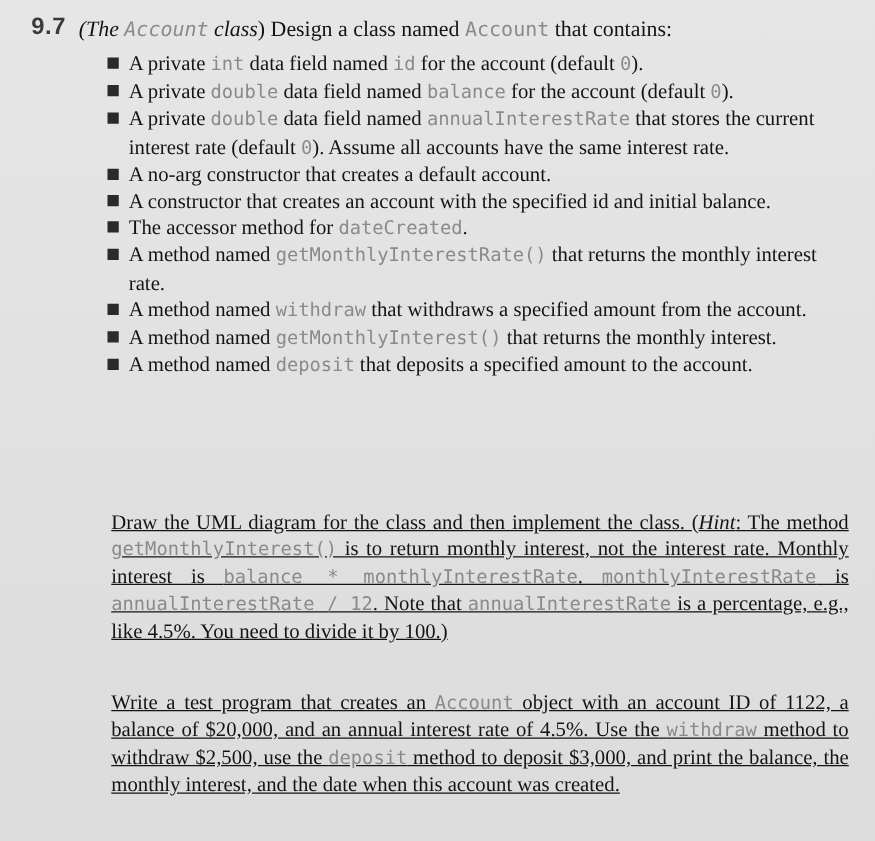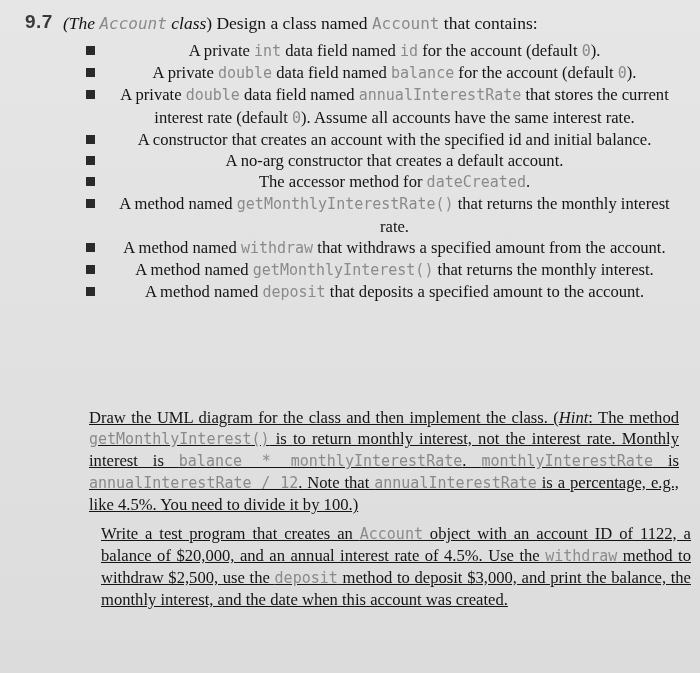--- a/index.html
+++ b/index.html
@@ -21,44 +21,44 @@
     font-size: 17.5px; line-height: 22px; white-space: nowrap;
   }
   .code { font-family: "DejaVu Sans Mono", monospace; color: #8a8a8a; font-size: 15px; }
   .ex-title .code { font-size: 16px; }
   em { font-style: italic; margin-top: 32px; }
   ul.req {
     position: absolute; left: 86px; top: 40px; width: 600px;
     list-style: none; margin: 0; padding: 0;
     font-size: 16.6px; line-height: 21.2px;
   }
-  ul.req li { position: relative; padding-left: 17px; margin: 0; text-align: center; }
+  ul.req li { position: relative; padding-left: 17px; margin: 0; }
   ul.req li .bullet {
     position: absolute; left: 0; top: 6px; width: 9px; height: 9px; background: #2a2a2a;
   }
   .para {
     position: absolute; left: 89px; width: 590px;
     font-size: 16.6px; line-height: 21px; text-align: justify; text-decoration: underline;
   }
   #p1 { top: 407px; }
-  #p2 { top: 523px; margin-left: 12px; }
+  #p2 { top: 551px; }
 </style>
 </head>
 <body>
 
 <div class="page">
   <div class="ex-num">9.7</div>
   <div class="ex-title"><em><span>(The </span><span class="code">Account</span><span> class</span></em><span>) Design a class named </span><span class="code">Account</span><span> that contains:</span></div>
 
   <ul class="req" id="req-list">
       <li><span class="bullet"></span><span>A private </span><span class="code">int</span><span> data field named </span><span class="code">id</span><span> for the account (default </span><span class="code">0</span><span>).</span></li>
       <li><span class="bullet"></span><span>A private </span><span class="code">double</span><span> data field named </span><span class="code">balance</span><span> for the account (default </span><span class="code">0</span><span>).</span></li>
       <li><span class="bullet"></span><span>A private </span><span class="code">double</span><span> data field named </span><span class="code">annualInterestRate</span><span> that stores the current interest rate (default </span><span class="code">0</span><span>). Assume all accounts have the same interest rate.</span></li>
+      <li><span class="bullet"></span><span>A no-arg constructor that creates a default account.</span></li>
       <li><span class="bullet"></span><span>A constructor that creates an account with the specified id and initial balance.</span></li>
-      <li><span class="bullet"></span><span>A no-arg constructor that creates a default account.</span></li>
       <li><span class="bullet"></span><span>The accessor method for </span><span class="code">dateCreated</span><span>.</span></li>
       <li><span class="bullet"></span><span>A method named </span><span class="code">getMonthlyInterestRate()</span><span> that returns the monthly interest rate.</span></li>
       <li><span class="bullet"></span><span>A method named </span><span class="code">withdraw</span><span> that withdraws a specified amount from the account.</span></li>
       <li><span class="bullet"></span><span>A method named </span><span class="code">getMonthlyInterest()</span><span> that returns the monthly interest.</span></li>
       <li><span class="bullet"></span><span>A method named </span><span class="code">deposit</span><span> that deposits a specified amount to the account.</span></li>
     </ul>
 
   <div class="para" id="p1"><span>Draw the UML diagram for the class and then implement the class. (</span><em>Hint</em><span>: The method </span><span class="code">getMonthlyInterest()</span><span> is to return monthly interest, not the interest rate. Monthly interest is </span><span class="code">balance * monthlyInterestRate</span><span>. </span><span class="code">monthlyInterestRate</span><span> is </span><span class="code">annualInterestRate / 12</span><span>. Note that </span><span class="code">annualInterestRate</span><span> is a percentage, e.g., like 4.5%. You need to divide it by 100.)</span></div>
   <div class="para" id="p2"><span>Write a test program that creates an </span><span class="code">Account</span><span> object with an account ID of 1122, a balance of $20,000, and an annual interest rate of 4.5%. Use the </span><span class="code">withdraw</span><span> method to withdraw $2,500, use the </span><span class="code">deposit</span><span> method to deposit $3,000, and print the balance, the monthly interest, and the date when this account was created.</span></div>
 </div>

